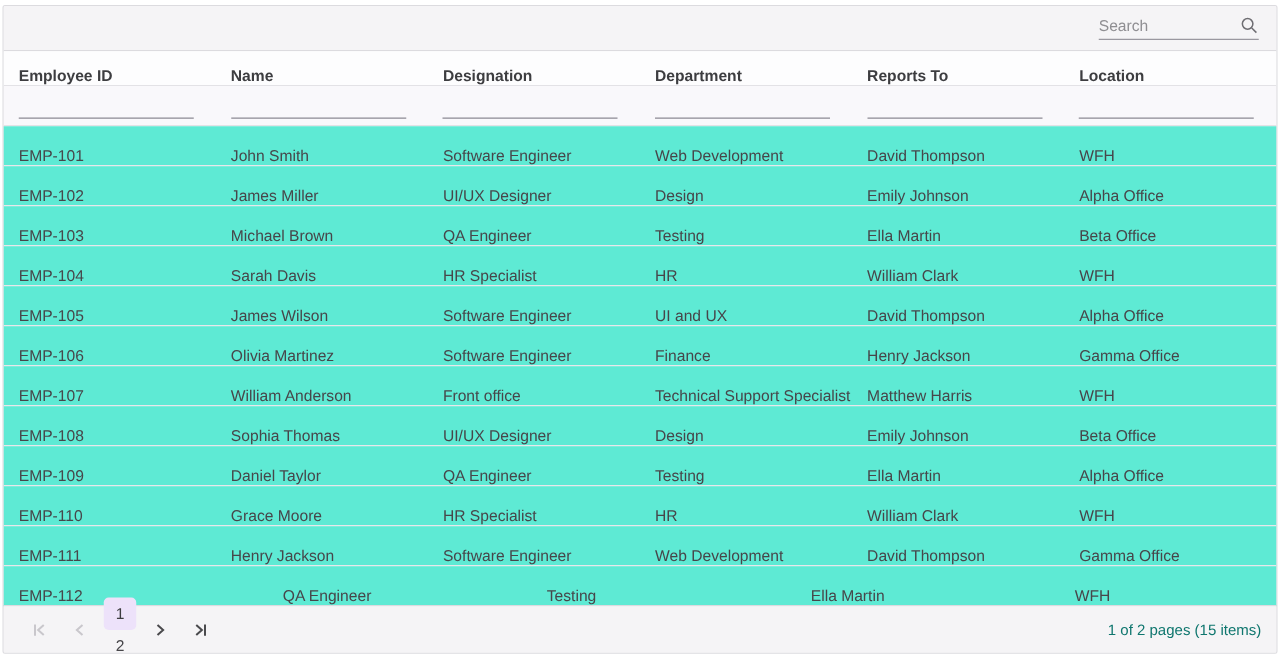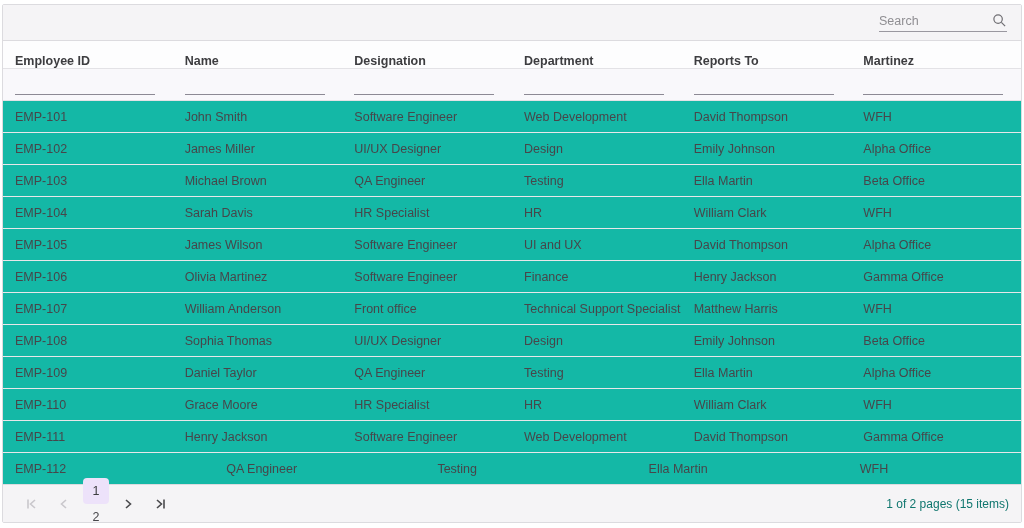--- a/index.html
+++ b/index.html
@@ -85,23 +85,23 @@
     font-family: "Liberation Sans", sans-serif;
     font-size: 12.5px;
     color: #47464a;
     height: 18px;
   }
 
   
   .row {
     display: flex;
     height: 32px;
-    align-items: center;
+    align-items: flex-end;
     border-bottom: 1px solid #e8e7ea;
-    background: #14b8a6;
+    background: #5eead4;
     cursor: pointer;
   }
   .row:last-child { border-bottom: 1px solid #dcdbdf; gap: 38px; }
   .td {
     flex: 1 1 0;
     padding: 0 12px;
     font-size: 12.5px;
     color: #47464a;
     white-space: nowrap;
     overflow: hidden;
@@ -150,21 +150,21 @@
       </span>
     </div>
   </div>
 
   <div class="thead" id="thead">
       <div class="th">Employee ID</div>
       <div class="th">Name</div>
       <div class="th">Designation</div>
       <div class="th">Department</div>
       <div class="th">Reports To</div>
-      <div class="th">Martinez</div>
+      <div class="th">Location</div>
     </div>
 
   <div class="filter-row" id="filterRow">
       <div class="filter-cell"><input type="text" style=""></div>
       <div class="filter-cell"><input type="text" style=""></div>
       <div class="filter-cell"><input type="text" style=""></div>
       <div class="filter-cell"><input type="text" style=""></div>
       <div class="filter-cell"><input type="text" style=""></div>
       <div class="filter-cell"><input type="text" style=""></div>
     </div>

